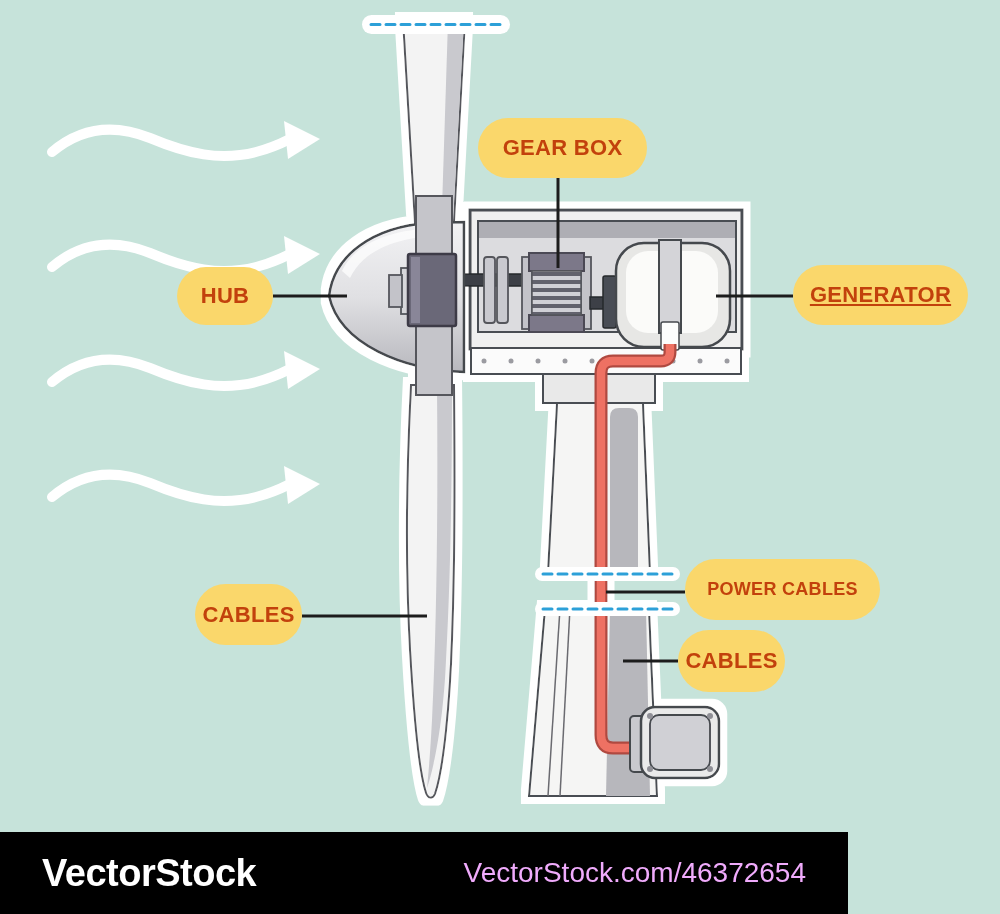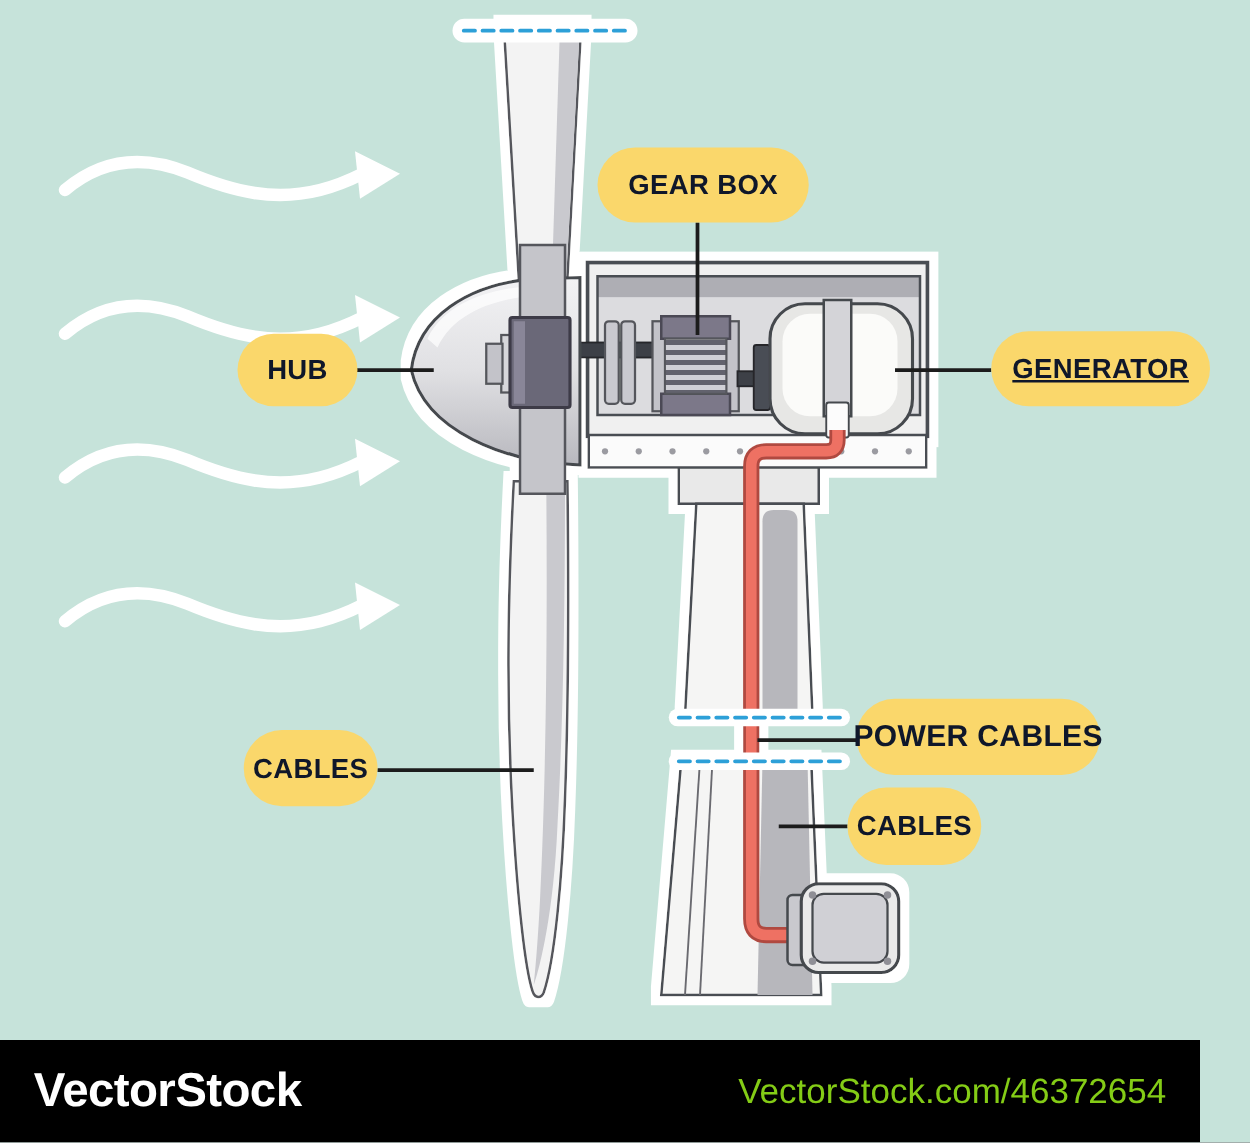--- a/index.html
+++ b/index.html
@@ -3,37 +3,37 @@
 <meta charset="utf-8">
 <style>
   html,body{margin:0;padding:0;background:#888;}
   #canvas{
     position:relative;width:1000px;height:914px;background:#c6e3da;
     overflow:hidden;font-family:"Liberation Sans",sans-serif;
   }
   #art{position:absolute;left:0;top:0;}
   .pill{
     position:absolute;display:flex;align-items:center;justify-content:center;
-    background:#fad76b;border-radius:40px;color:#0f172a;
+    background:#fad76b;border-radius:40px;color:#c2410c;
     font-family:"Liberation Sans",sans-serif;font-weight:600;font-size:22px;
     letter-spacing:.3px;white-space:nowrap;z-index:3;
   }
   .pill-gear-box{left:478px;top:118px;width:169px;height:60px;}
-  .pill-hub{left:190px;top:267px;width:96px;height:58px;}
+  .pill-hub{left:177px;top:267px;width:96px;height:58px;}
   .pill-generator{left:793px;top:265px;width:175px;height:60px;text-decoration:underline;}
   .pill-blade{left:195px;top:584px;width:107px;height:61px;}
-  .pill-power-cables{left:685px;top:559px;width:195px;height:61px;font-size:24px;}
+  .pill-power-cables{left:685px;top:559px;width:195px;height:61px;font-size:18px;}
   .pill-tower{left:678px;top:630px;width:107px;height:62px;}
   #footer{
-    position:absolute;left:0;top:832px;width:960px;height:82px;background:#000;
+    position:absolute;left:0;top:832px;width:848px;height:82px;background:#000;
     display:flex;align-items:center;justify-content:space-between;
-    padding:0 27px;box-sizing:border-box;z-index:4;
+    padding:0 42px;box-sizing:border-box;z-index:4;
   }
   #footer .logo{color:#fff;font-size:38px;font-weight:bold;letter-spacing:-.5px;}
-  #footer .credit{color:#84cc16;font-size:28px;font-weight:400;}
+  #footer .credit{color:#f0abfc;font-size:28px;font-weight:400;}
 </style>
 </head>
 <body>
 
 <div id="canvas">
 
   <svg id="art" width="1000" height="832" viewBox="0 0 1000 832">
     <defs>
       <pattern id="ribs" width="10" height="8" patternUnits="userSpaceOnUse">
         <rect width="10" height="8" fill="#d0d0d6"></rect>

